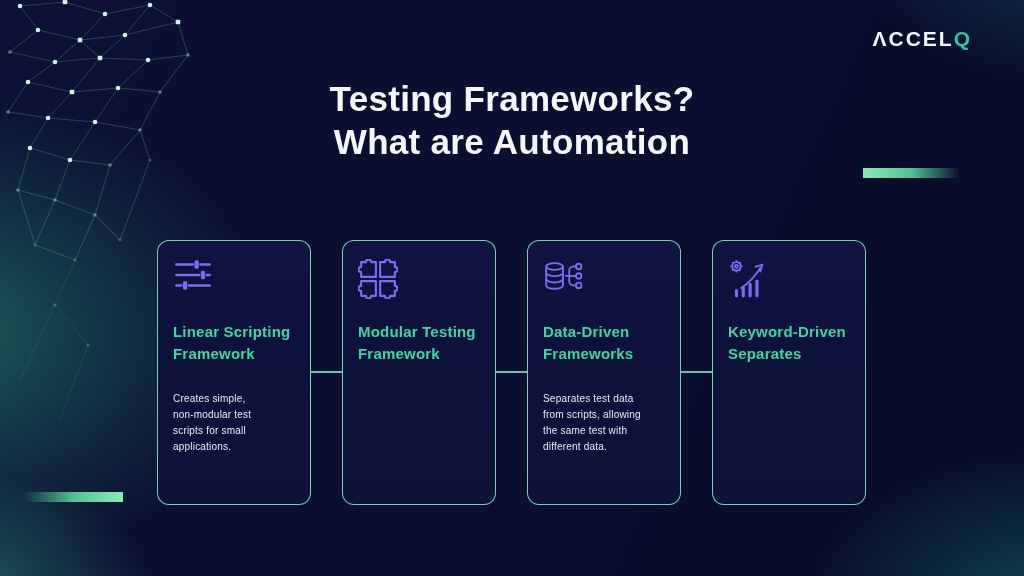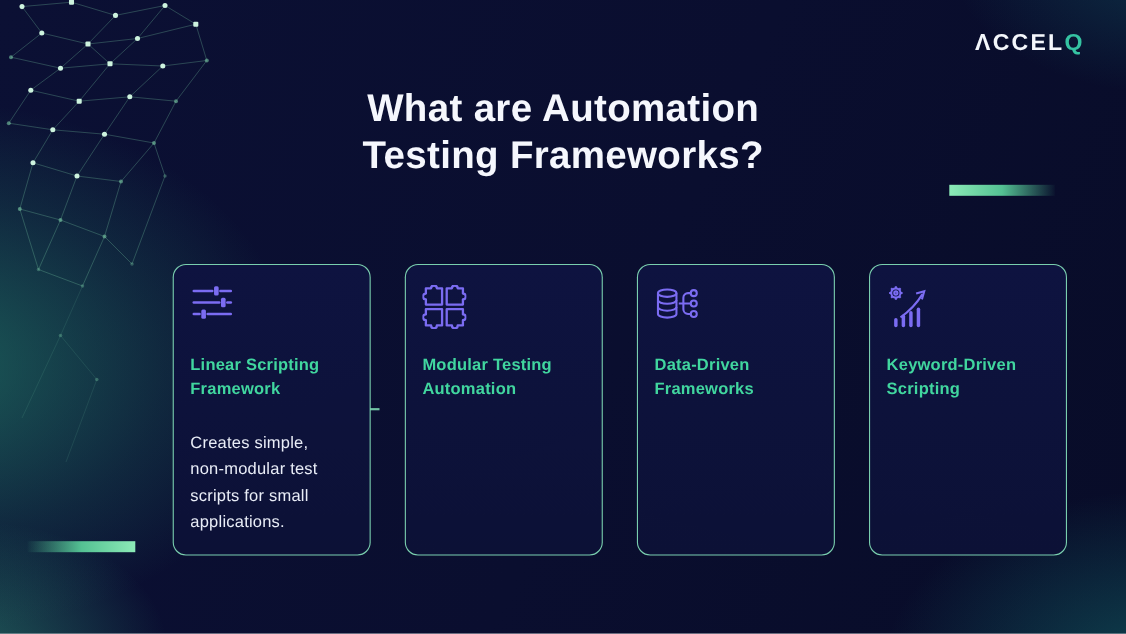--- a/index.html
+++ b/index.html
@@ -12,51 +12,51 @@
       radial-gradient(46% 60% at -6% 58%, rgba(44,168,126,0.50) 0%, rgba(44,168,126,0.16) 45%, rgba(0,0,0,0) 70%),
       radial-gradient(24% 28% at -2% 102%, rgba(60,190,140,0.40) 0%, rgba(0,0,0,0) 70%),
       radial-gradient(38% 44% at 103% 106%, rgba(23,130,125,0.48) 0%, rgba(0,0,0,0) 65%),
       radial-gradient(30% 32% at 104% -6%, rgba(23,120,125,0.32) 0%, rgba(0,0,0,0) 65%),
       linear-gradient(115deg, #0b1034 0%, #0a0e2f 55%, #080c28 100%);
   }
 
   .network { position:absolute; left:0; top:0; pointer-events:none; }
 
   .logo {
-    position:absolute; top:27px; right:38px;
+    position:absolute; top:27px; right:52px;
     font-size:21px; font-weight:800; letter-spacing:2px; color:#f4f7fc;
     display:flex; align-items:center;
   }
   .logo .q { color:#35c3a2; }
 
   .page-title {
     position:absolute; top:78px; left:0; width:100%;
     text-align:center; color:#f5f7fd;
     font-size:35px; font-weight:800; line-height:1.22; letter-spacing:0.3px;
   }
 
   .cards {
     position:absolute; left:157px; top:240px;
     display:flex; gap:31px;
   }
   .card {
-    width:180px; height:265px;
+    width:154px; height:265px;
     border:1.4px solid rgba(131,224,184,0.92);
     border-radius:12px;
     background:linear-gradient(180deg,#0e1340 0%, #0c1136 100%);
     padding:18px 15px;
     position:relative; z-index:2;
   }
   .card-icon { height:40px; display:flex; align-items:flex-start; }
   .card-title {
     margin-top:22px; font-size:15px; font-weight:700;
     color:#41d69f; line-height:1.45; white-space:pre-line; letter-spacing:0.2px;
   }
   .card-body {
-    margin-top:26px; font-size:15px; color:#e9edf7;
+    margin-top:26px; font-size:10px; color:#e9edf7;
     line-height:1.62; white-space:pre-line; letter-spacing:0.2px; font-weight:500;
   }
 
   .connector {
     position:absolute; top:371px; height:2px;
     background:rgba(131,224,184,0.85); z-index:1;
   }
   .connector.c1 { left:308px; width:37px; }
   .connector.c2 { left:494px; width:36px; }
   .connector.c3 { left:679px; width:36px; }
@@ -180,22 +180,22 @@
 
   <div class="logo">
     <span>ΛCCEL</span>
       <span class="q">Q</span>
   </div>
 
   <div class="accent-right"></div>
   <div class="accent-bottom-left"></div>
 
   <div class="page-title">
+    <div>Testing Frameworks?</div>
     <div>What are Automation</div>
-    <div>Testing Frameworks?</div>
   </div>
 
   <div class="connector c1"></div>
   <div class="connector c2"></div>
   <div class="connector c3"></div>
 
   <div class="cards">
 
     <div class="card">
       <div class="card-icon">
@@ -228,41 +228,45 @@
         <svg width="40" height="40" viewBox="0 0 38 38">
           <g class="icon-svg" stroke-width="2" stroke-linejoin="round">
             <path d="M17,3 H12.5 A2.5,2.5 0 0 0 7.5,3 H3 V7.5 A2.5,2.5 0 0 0 3,12.5 V17 H17 Z"></path>
             <path d="M21,3 H25.5 A2.5,2.5 0 0 1 30.5,3 H35 V7.5 A2.5,2.5 0 0 1 35,12.5 V17 H21 Z"></path>
             <path d="M17,21 H3 V25.5 A2.5,2.5 0 0 0 3,30.5 V35 H7.5 A2.5,2.5 0 0 0 12.5,35 H17 Z"></path>
             <path d="M21,21 H35 V25.5 A2.5,2.5 0 0 1 35,30.5 V35 H30.5 A2.5,2.5 0 0 1 25.5,35 H21 Z"></path>
           </g>
         </svg>
       </div>
       <div class="card-title">Modular Testing
-Automation</div>
+Framework</div>
     </div>
 
     <div class="card">
       <div class="card-icon">
         <svg width="42" height="36" viewBox="0 0 40 34">
           <g class="icon-svg" stroke-width="1.8">
             <ellipse cx="11" cy="7" rx="8" ry="3.2"></ellipse>
             <path d="M3,7 V25 a8,3.2 0 0 0 16,0 V7"></path>
             <path d="M3,13 a8,3.2 0 0 0 16,0"></path>
             <path d="M3,19 a8,3.2 0 0 0 16,0"></path>
             <path d="M31,7 h-2 a4,4 0 0 0 -4,4 v10 a4,4 0 0 0 4,4 h2"></path>
             <path d="M21,16 h10"></path>
             <circle cx="34" cy="7" r="2.6"></circle>
             <circle cx="34" cy="16" r="2.6"></circle>
             <circle cx="34" cy="25" r="2.6"></circle>
           </g>
         </svg>
       </div>
       <div class="card-title">Data-Driven
 Frameworks</div>
+      <div class="card-body">Separates test data
+from scripts, allowing
+the same test with
+different data.</div>
     </div>
 
     <div class="card">
       <div class="card-icon">
         <svg width="40" height="40" viewBox="0 0 38 38">
           <g class="icon-svg" stroke-width="1.8">
             <circle cx="8" cy="7" r="4"></circle>
             <circle cx="8" cy="7" r="1.4"></circle>
             <line x1="8" y1="1.2" x2="8" y2="3"></line>
               <line x1="8" y1="11" x2="8" y2="12.8"></line>
@@ -277,17 +281,17 @@
           </g>
           <g class="icon-svg" stroke-width="3" stroke-linecap="round">
             <line x1="8" y1="35" x2="8" y2="30"></line>
             <line x1="14.5" y1="35" x2="14.5" y2="27"></line>
             <line x1="21" y1="35" x2="21" y2="24"></line>
             <line x1="27.5" y1="35" x2="27.5" y2="21"></line>
           </g>
         </svg>
       </div>
       <div class="card-title">Keyword-Driven
-Scripting</div>
+Separates</div>
     </div>
 
   </div>
 </div>
 
 </body></html>

